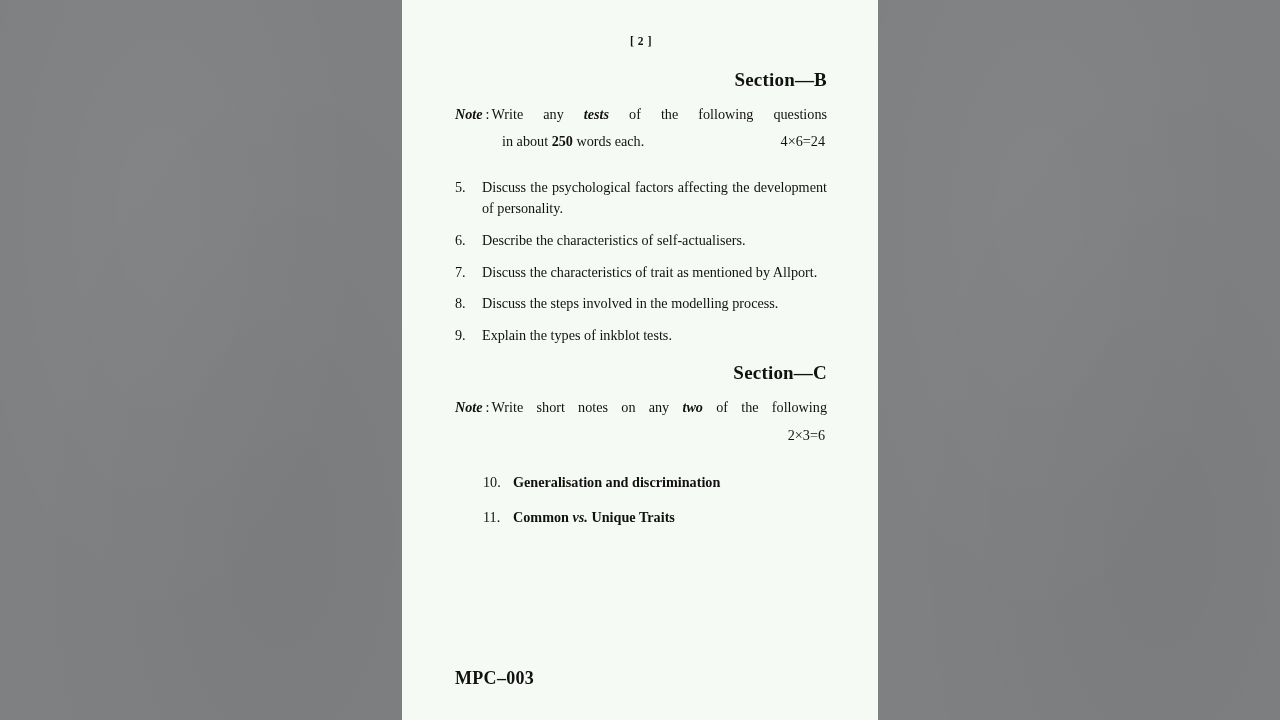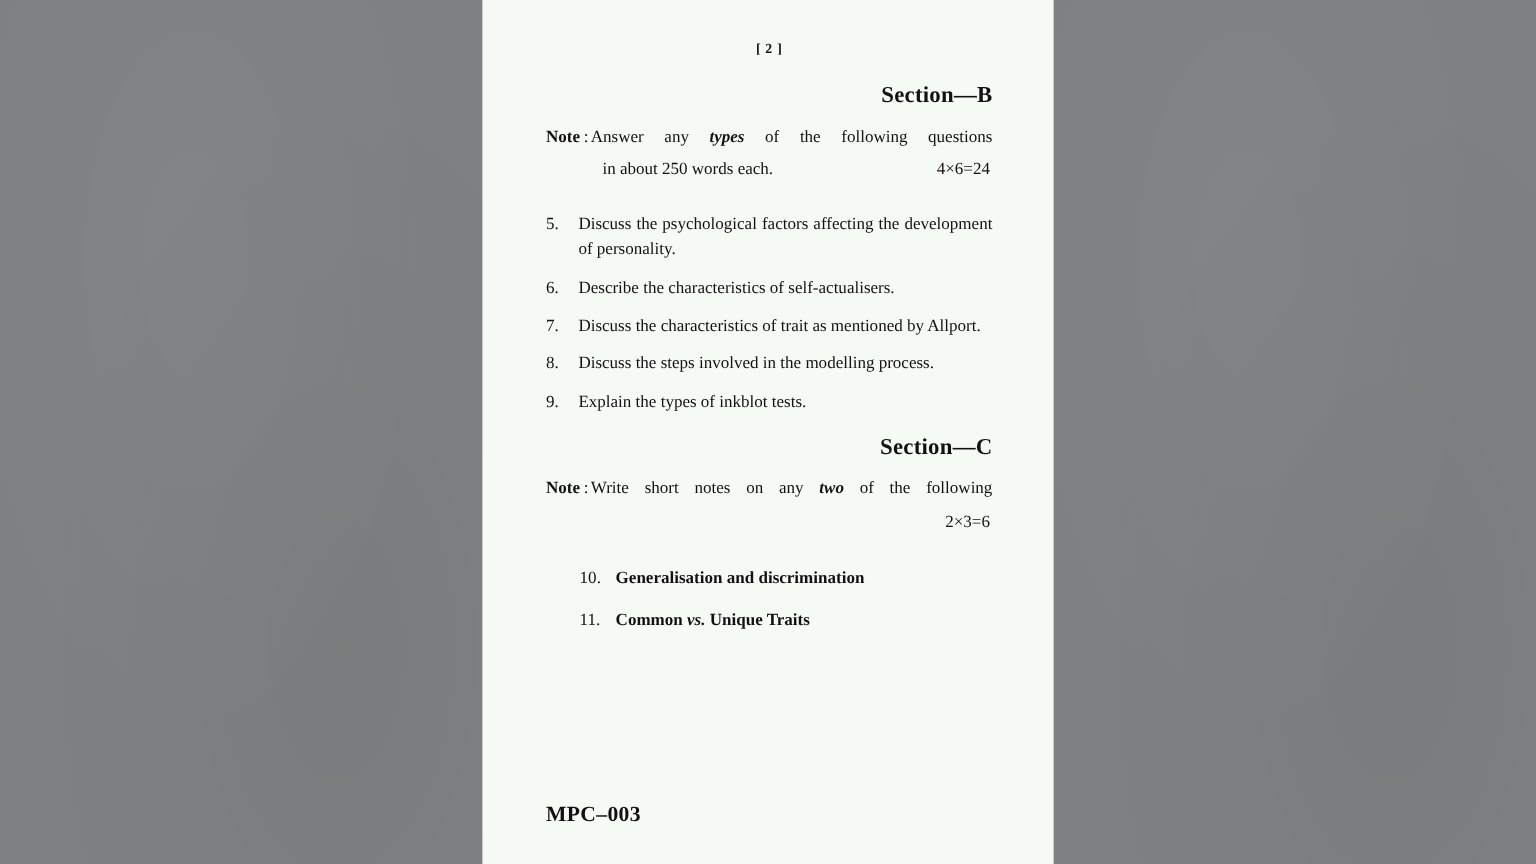--- a/index.html
+++ b/index.html
@@ -78,20 +78,21 @@
     margin-top: 12px;
     font-size: 14.2px;
     line-height: 1.95;
   }
   .note .note-line-1 {
     display: flex;
     align-items: baseline;
   }
   .note-label {
     font-weight: bold;
+    font-style: italic;
     white-space: nowrap;
     flex: 0 0 auto;
   }
   .note-colon {
     flex: 0 0 auto;
     padding: 0 2px 0 3px;
   }
   .note-body-1 {
     flex: 1 1 auto;
     text-align: justify;
@@ -103,21 +104,21 @@
     align-items: baseline;
     padding-left: 47px;
   }
   .note-line-2 .cont { flex: 0 0 auto; }
   .note-line-2 .marks {
     margin-left: auto;
     white-space: nowrap;
     padding-right: 2px;
   }
   em.bi { font-style: italic; font-weight: bold; font-family: "Liberation Serif", serif; }
-  strong.bn { font-weight: normal; }
+  strong.bn { font-weight: bold; }
   i.it { font-style: italic; }
 
   
   .qlist { margin: 0; padding: 0; list-style: none; }
   .qlist li {
     display: flex;
     font-size: 14.2px;
     line-height: 1.52;
     align-items: baseline;
   }
@@ -160,21 +161,21 @@
     <div class="page-inner">
 
       <div class="page-num">[ 2 ]</div>
 
       <div class="section-head section-b-head">Section—B</div>
 
       <div class="note">
         <div class="note-line-1">
           <span class="note-label">Note</span>
           <span class="note-colon">:</span>
-          <span class="note-body-1"><span>Answer any </span><em class="bi">types</em><span> of the following questions</span></span>
+          <span class="note-body-1"><span>Write any </span><em class="bi">tests</em><span> of the following questions</span></span>
         </div>
         <div class="note-line-2">
           <span class="cont"><span>in about </span><strong class="bn">250</strong><span> words each.</span></span>
           <span class="marks">4×6=24</span>
         </div>
       </div>
 
       <ul class="qlist" id="list-b">
         <li>
           <span class="qnum">5.</span>

